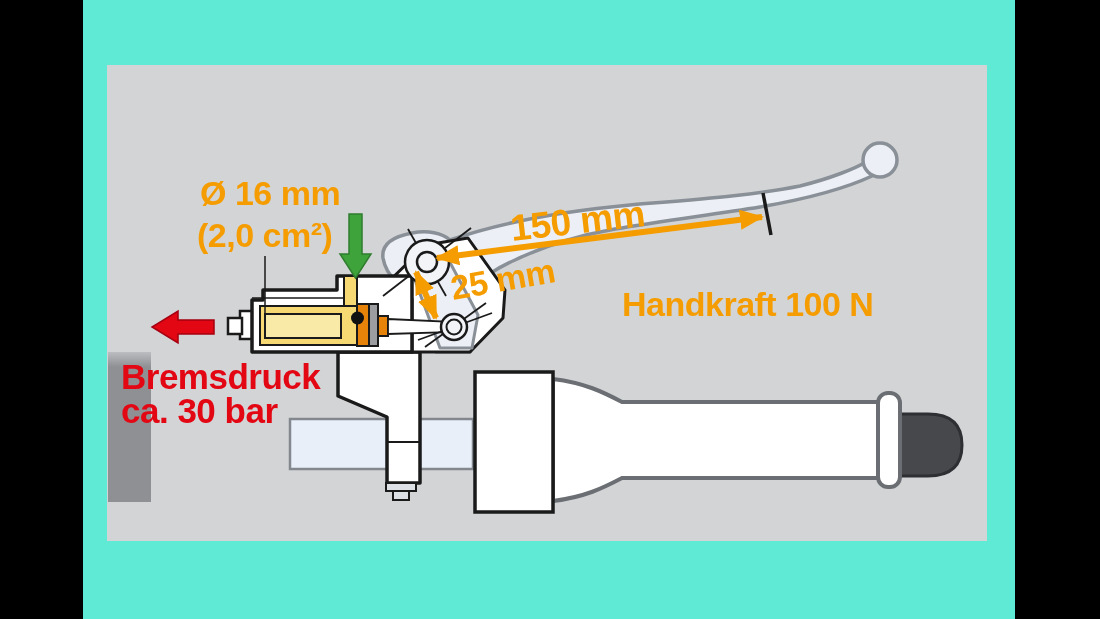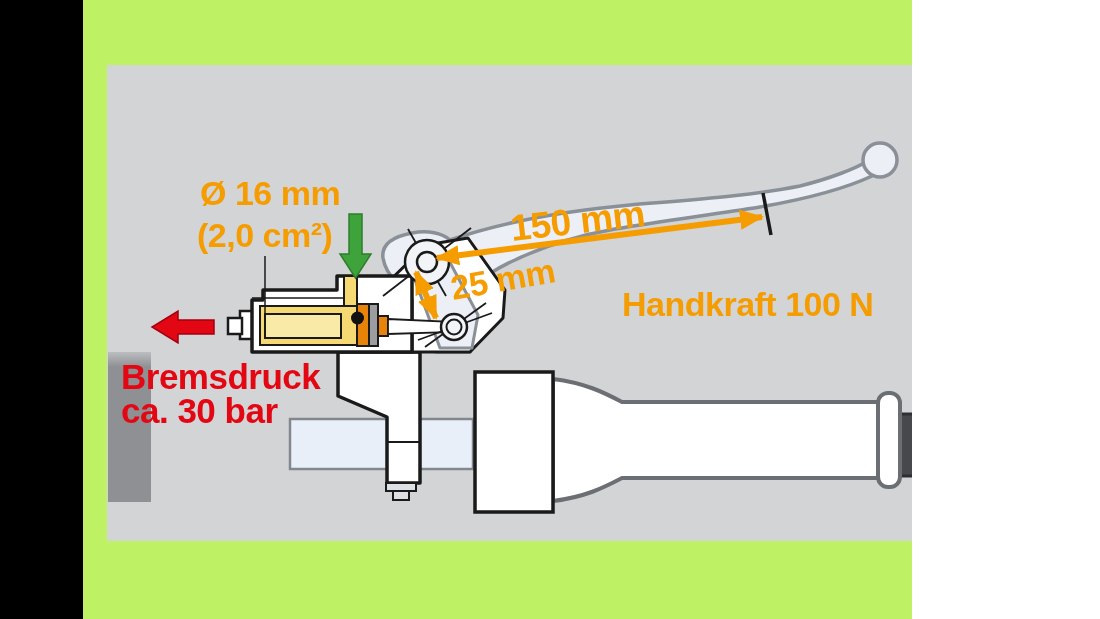--- a/index.html
+++ b/index.html
@@ -1,16 +1,16 @@
 <!DOCTYPE html>
 <html><head>
 <meta charset="utf-8">
 <style>
   html,body{margin:0;padding:0;background:#ffffff;}
-  .stage{position:relative;width:912px;height:619px;overflow:hidden;background:#bef264;}
+  .stage{position:relative;width:1100px;height:619px;overflow:hidden;background:#5eead4;}
   svg{display:block;}
   .lbl{font-family:"Liberation Sans","DejaVu Sans",sans-serif;font-weight:700;letter-spacing:-0.5px;}
 </style>
 </head>
 <body>
 
 <div class="stage">
 <svg width="1100" height="619" viewBox="0 0 1100 619">
   <defs>
     <marker id="ah-end" orient="auto" markerUnits="userSpaceOnUse" markerWidth="28" markerHeight="22" refX="22" refY="10">

